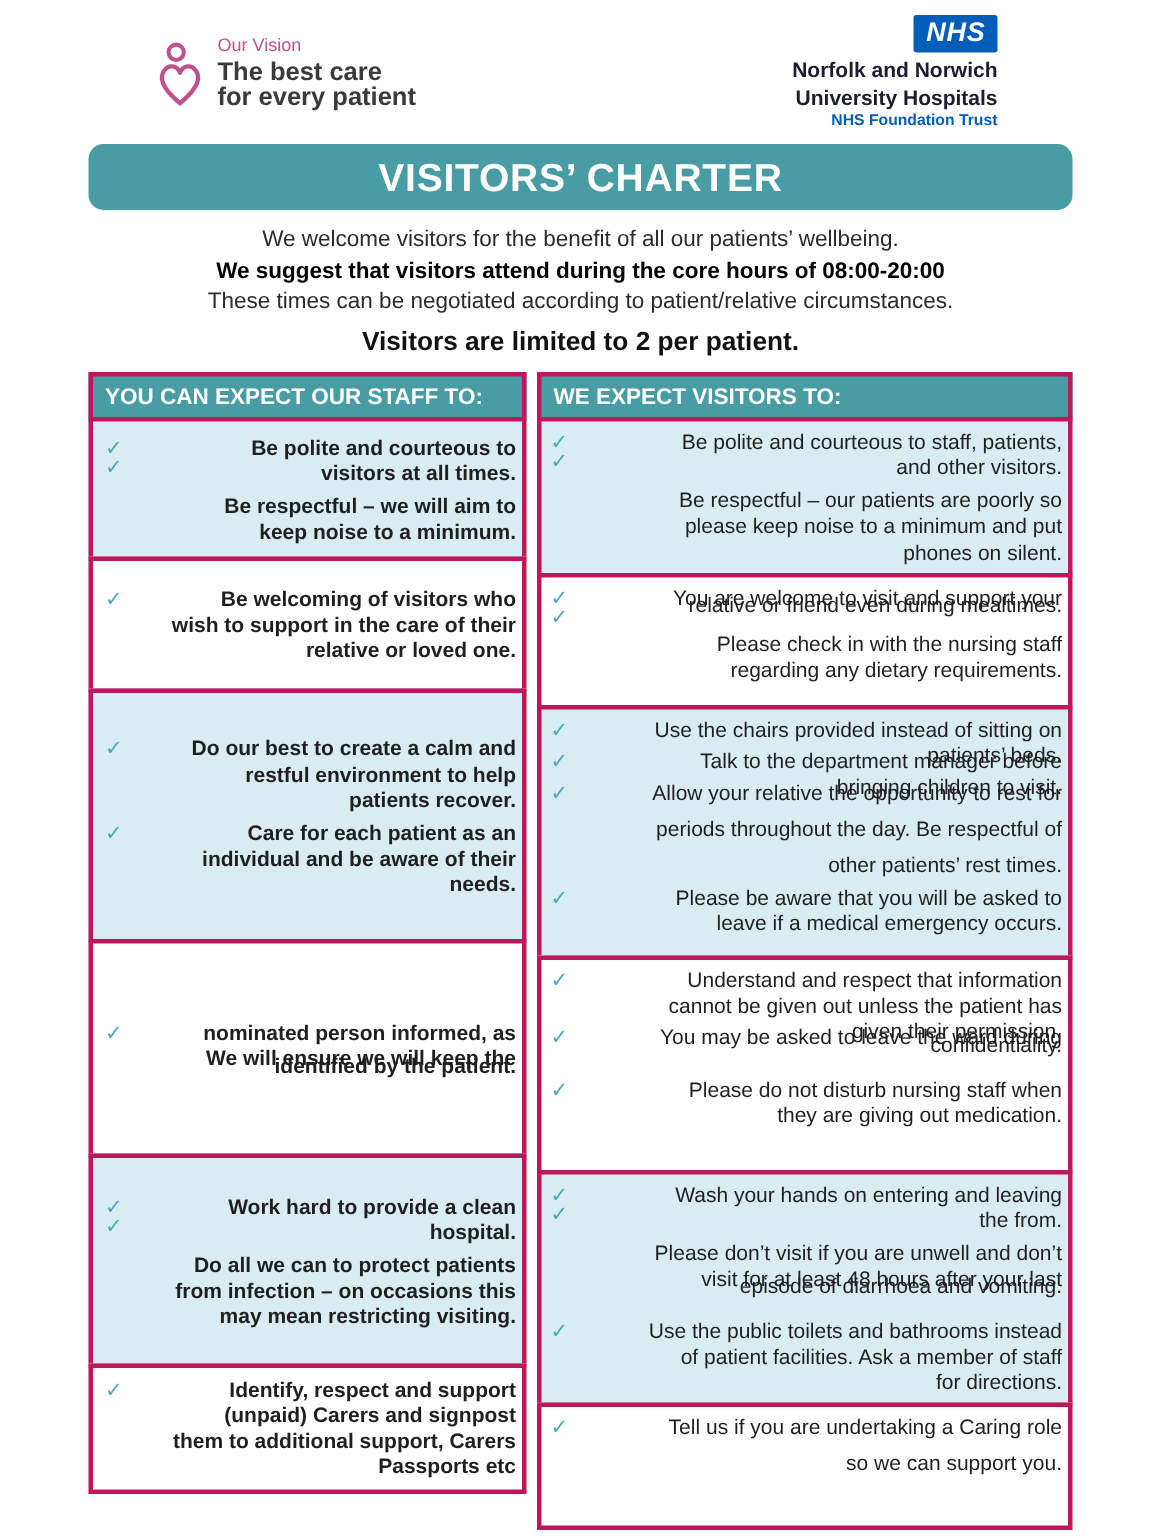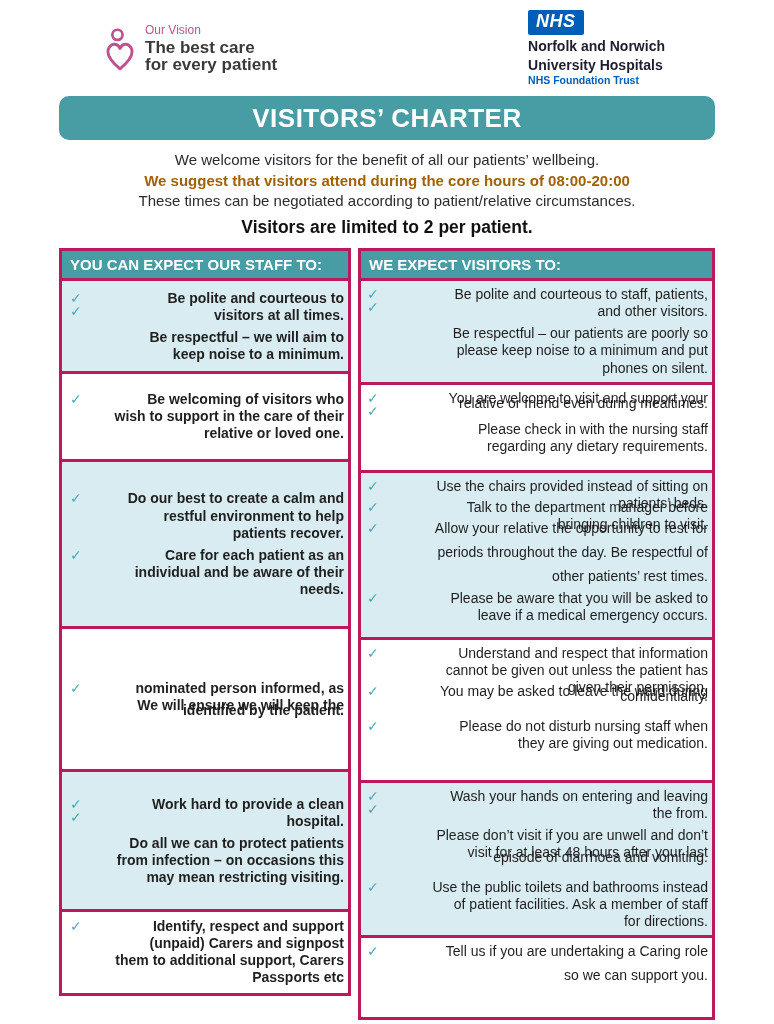--- a/index.html
+++ b/index.html
@@ -13,38 +13,38 @@
   }
   .content{width:656px;margin:0 auto;padding-top:6px;}
 
   
   .hdr{display:flex;justify-content:space-between;align-items:flex-start;height:84px;}
   .vision{display:flex;align-items:flex-start;margin-left:44px;margin-top:18px;}
   .vision svg{display:block;margin-top:4px;}
   .vision-text{margin-left:8px;line-height:1.05;}
   .vision-kicker{color:#c0508e;font-size:12px;margin-bottom:2px;}
   .vision-line{font-size:17px;font-weight:700;color:#3a3a3a;}
-  .nhsblk{margin-right:50px;margin-top:4px;}
+  .nhsblk{text-align:right;margin-right:50px;margin-top:4px;}
   .nhs-box{display:inline-block;background:#005EB8;color:#fff;
     font-style:italic;font-weight:700;font-size:18px;
     padding:1px 8px 3px 8px;border-radius:2px;letter-spacing:.5px;}
   .nhs-org{font-size:14px;font-weight:700;color:#1d1d30;line-height:1.15;margin-top:3px;}
   .nhs-trust{font-size:10.5px;font-weight:700;color:#005EB8;margin-top:1px;}
 
   
   .banner{
     margin-top:6px;height:44px;border-radius:10px;
     background:#489CA4;display:flex;align-items:center;justify-content:center;
   }
   .banner-title{color:#fff;font-weight:700;font-size:26px;letter-spacing:.5px;}
 
   
   .intro{text-align:center;margin-top:10px;line-height:1.38;}
   .intro .l1,.intro .l3{font-size:15px;color:#2b2b2b;}
-  .intro .l2{font-size:15px;font-weight:700;color:#a16207;}
+  .intro .l2{font-size:15px;font-weight:700;color:#000000;}
   .intro .l4{font-size:17.5px;font-weight:700;color:#111;margin-top:3px;}
 
   
   .tbl{display:flex;margin-top:9px;align-items:flex-start;}
   .col{display:flex;flex-direction:column;}
   .col-left{width:292px;margin-right:7px;}
   .col-right{width:357px;}
   .cell{
     box-sizing:border-box;border:3px solid #be185d;margin-top:-3px;
     background:#fff;font-size:14px;

